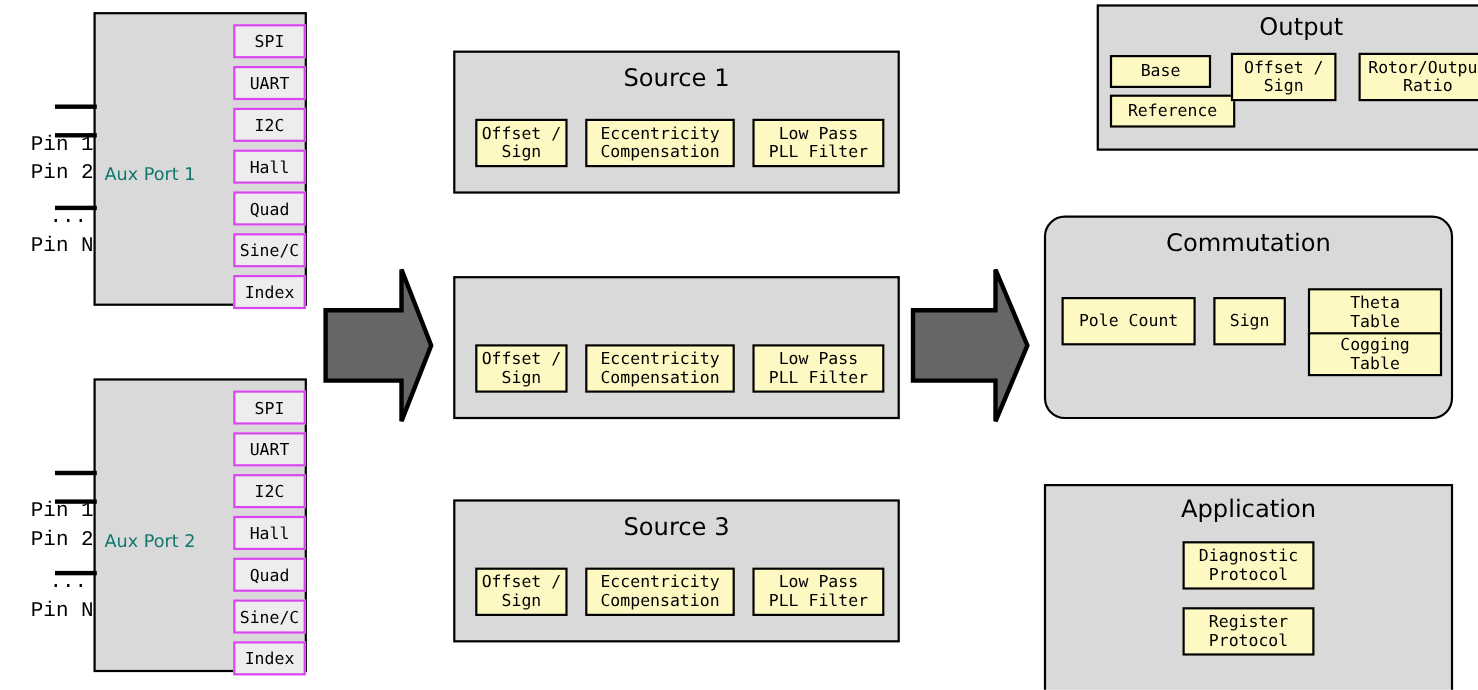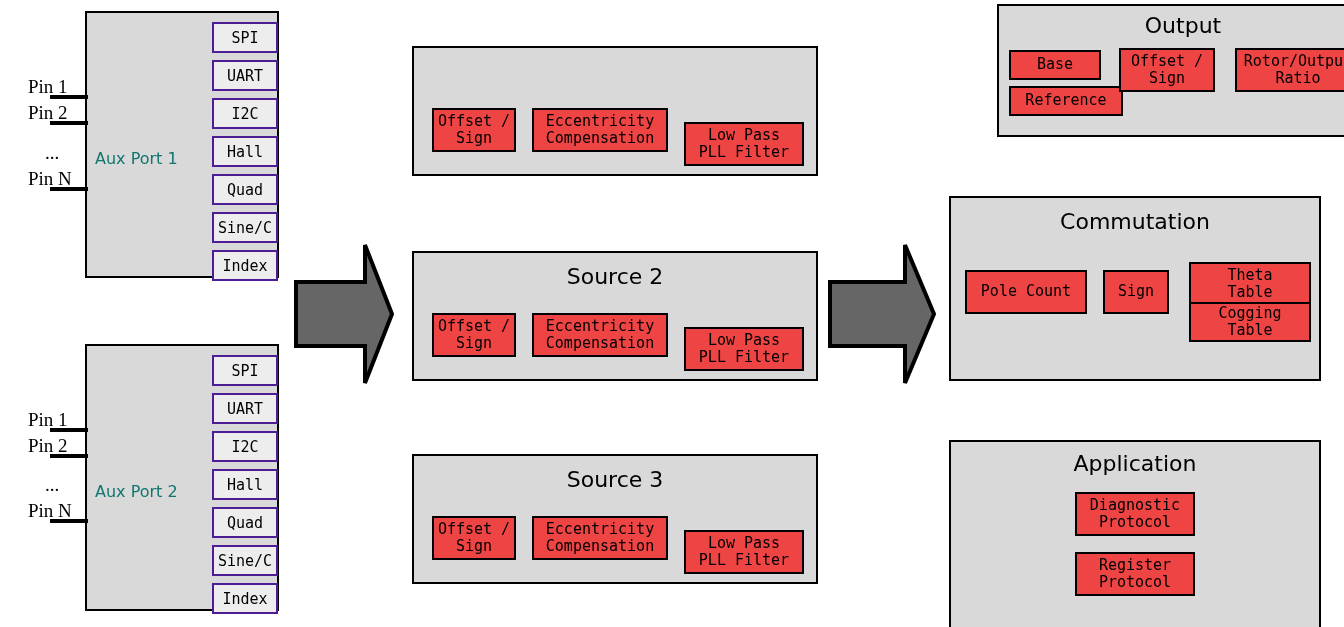--- a/index.html
+++ b/index.html
@@ -27,21 +27,21 @@
     font-family: "DejaVu Sans", sans-serif;
     font-size: 22px;
     color: #000000;
     line-height: 1.1;
     white-space: nowrap;
   }
 
   
   .chip {
     position: absolute;
-    background: #ef4444;
+    background: #fef9c3;
     border: 2px solid #000000;
     box-sizing: border-box;
     display: flex;
     align-items: center;
     justify-content: center;
     text-align: center;
     font-family: "DejaVu Sans Mono", monospace;
     font-size: 15px;
     color: #000000;
     line-height: 1.15;
@@ -56,40 +56,41 @@
     font-size: 16px;
     color: #0f766e;
     white-space: nowrap;
   }
   .auxchip {
     position: absolute;
     left: 125px;
     width: 66px;
     height: 31px;
     background: #ededed;
-    border: 2px solid #4c1d95;
+    border: 2px solid #d946ef;
     box-sizing: border-box;
     display: flex;
     align-items: center;
     justify-content: center;
     font-family: "DejaVu Sans Mono", monospace;
     font-size: 15px;
     color: #000000;
     white-space: nowrap;
   }
 
   
   .pin-group { position: absolute; }
   .pin-label {
     position: absolute;
-    font-family: Liberation Serif, serif;
+    font-family: Liberation Mono, monospace;
     font-size: 19px;
     color: #000000;
     white-space: nowrap;
     text-align: right;
+    margin-top: 44px;
   }
   .pin-wire {
     position: absolute;
     height: 4px;
     background: #000000;
   }
 
   
   .arrow {
     position: absolute;
@@ -97,21 +98,21 @@
 
   
   .src-title {
     position: absolute;
     left: 0;
     right: 0;
     top: 12px;
   }
   .src-chip-os   { left: 18px;  top: 60px;  width: 84px;  height: 44px; }
   .src-chip-ecc  { left: 118px; top: 60px;  width: 136px; height: 44px; }
-  .src-chip-lpf  { left: 270px; top: 60px;  width: 120px; height: 44px; margin-top: 14px; }
+  .src-chip-lpf  { left: 270px; top: 60px;  width: 120px; height: 44px; }
 
   
   .out-title { position: absolute; left: 0; right: 0; top: 8px; }
   .out-chip-base { left: 10px;  top: 44px; width: 92px; height: 30px; }
   .out-chip-ref  { left: 10px;  top: 80px; width: 114px; height: 30px; }
   .out-chip-os   { left: 120px; top: 42px; width: 96px; height: 44px; }
   .out-chip-ror  { left: 236px; top: 42px; width: 126px; height: 44px; }
 
   
   .com-title { position: absolute; left: 0; right: 0; top: 12px; }
@@ -184,30 +185,30 @@
   </svg>
 </div>
 
 <div class="arrow" style="left:827px; top:240px; width:110px; height:148px;">
   <svg width="110" height="148" viewBox="0 0 110 148">
     <polygon points="3,42 78,42 78,5 107,74 78,143 78,106 3,106" fill="#666666" stroke="#000000" stroke-width="4" stroke-linejoin="miter"></polygon>
   </svg>
 </div>
 
 <div class="panel" style="left:412px; top:46px; width:406px; height:130px;">
+  <div class="panel-title src-title">Source 1</div>
   <div class="chip src-chip-os">Offset /
 Sign</div>
   <div class="chip src-chip-ecc">Eccentricity
 Compensation</div>
   <div class="chip src-chip-lpf">Low Pass
 PLL Filter</div>
 </div>
 
 <div class="panel" style="left:412px; top:251px; width:406px; height:130px;">
-  <div class="panel-title src-title">Source 2</div>
   <div class="chip src-chip-os">Offset /
 Sign</div>
   <div class="chip src-chip-ecc">Eccentricity
 Compensation</div>
   <div class="chip src-chip-lpf">Low Pass
 PLL Filter</div>
 </div>
 
 <div class="panel" style="left:412px; top:454px; width:406px; height:130px;">
   <div class="panel-title src-title">Source 3</div>
@@ -222,21 +223,21 @@
 <div class="panel" style="left:949px; top:4px; width:372px; height:133px;margin-left:48px;">
   <div class="panel-title out-title">Output</div>
   <div class="chip out-chip-base">Base</div>
   <div class="chip out-chip-ref">Reference</div>
   <div class="chip out-chip-os">Offset /
 Sign</div>
   <div class="chip out-chip-ror">Rotor/Output
 Ratio</div>
 </div>
 
-<div class="panel" style="left:949px; top:196px; width:372px; height:185px;">
+<div class="panel" style="left:949px; top:196px; width:372px; height:185px;border-radius:19px;">
   <div class="panel-title com-title">Commutation</div>
   <div class="chip com-chip-pole">Pole Count</div>
   <div class="chip com-chip-sign">Sign</div>
   <div class="chip com-chip-theta">Theta
 Table</div>
   <div class="chip com-chip-cog">Cogging
 Table</div>
 </div>
 
 <div class="panel" style="left:949px; top:440px; width:372px; height:197px;">

